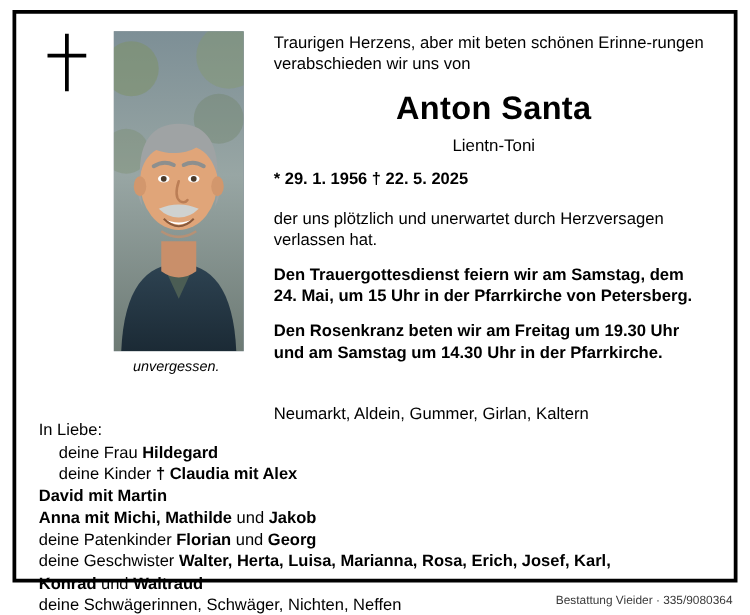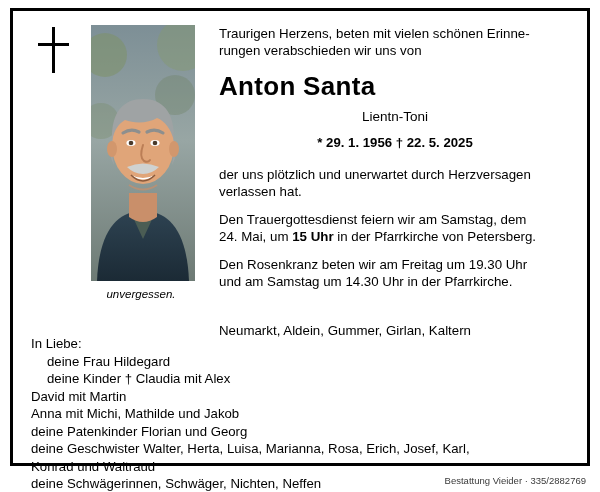--- a/index.html
+++ b/index.html
@@ -95,62 +95,62 @@
     left: 188px;
     top: 0;
     right: 0;
   }
   .intro {
     font-size: 13.3px;
     line-height: 17px;
     margin: 0;
   }
   .name {
+    text-align: center;
     font-size: 26px;
     font-weight: bold;
     letter-spacing: 0.3px;
     margin: 12px 0 0 0;
   }
   .nickname {
     text-align: center;
     font-size: 13.5px;
     font-weight: normal;
     margin: 7px 0 0 0;
   }
   .dates {
-    text-align: center;
     font-size: 13.2px;
     font-weight: bold;
     margin: 11px 0 0 0;
   }
   .para {
     font-size: 13.3px;
     line-height: 17px;
     margin: 16px 0 0 0;
   }
-  .para.tight { margin-top: 11px; }
+  .para.tight { margin-top: 11px; font-weight: bold; }
   .places {
     font-size: 13.3px;
     line-height: 17px;
     margin: 15px 0 0 0;
   }
 
   
   .family {
     position: absolute;
     left: 0;
     top: 310px;
     right: 0;
     font-size: 13.2px;
     line-height: 17.5px;
   }
   .fam-line { margin: 0; }
   .fam-line.indent1 { padding-left: 16px; }
   .fam-line.center-ish { text-align: left; }
-  .fam-line b { font-weight: normal; }
+  .fam-line b { font-weight: bold; }
 
   .footer {
     position: absolute;
     right: 14px;
     bottom: 6px;
     font-size: 9.5px;
     color: #3a3a3a;
   }
 </style>
 </head>
@@ -216,21 +216,21 @@
 
             <path d="M38 160 q14 9 28 0" stroke="#c98f6a" stroke-width="2" fill="none" opacity="0.7"></path>
           </svg>
         </div>
         <div class="caption">
           <div>unvergessen.</div>
         </div>
       </div>
 
       <div class="right-col">
-        <p class="intro">Traurigen Herzens, beten mit vielen schönen Erinne-rungen verabschieden wir uns von</p>
+        <p class="intro">Traurigen Herzens, aber mit beten schönen Erinne-rungen verabschieden wir uns von</p>
         <div class="name">Anton Santa</div>
         <div class="nickname">Lientn-Toni</div>
         <div class="dates">* 29. 1. 1956    † 22. 5. 2025</div>
         <p class="para">der uns plötzlich und unerwartet durch Herzversagen verlassen hat.</p>
         <p class="para tight">
           <span>Den Trauergottesdienst feiern wir am Samstag, dem</span><br>
           <span>24. Mai, um </span><b>15 Uhr</b><span> in der Pfarrkirche von Petersberg.</span>
         </p>
         <p class="para tight">
           <span>Den Rosenkranz beten wir am Freitag um 19.30 Uhr</span><br>
@@ -250,14 +250,14 @@
         <div class="fam-line center-ish"><b>Anna mit Michi, Mathilde</b> und <b>Jakob</b></div>
         <div class="fam-line center-ish">deine Patenkinder <b>Florian</b> und <b>Georg</b></div>
         <div class="fam-line center-ish">deine Geschwister <b>Walter, Herta, Luisa, Marianna, Rosa, Erich, Josef, Karl,</b></div>
         <div class="fam-line center-ish"><b>Konrad</b> und <b>Waltraud</b></div>
         <div class="fam-line center-ish">deine Schwägerinnen, Schwäger, Nichten, Neffen</div>
 
       </div>
 
     </div>
   </div>
-  <div class="footer">Bestattung Vieider · 335/2882769</div>
+  <div class="footer">Bestattung Vieider · 335/9080364</div>
 </div>
 
 </body></html>

